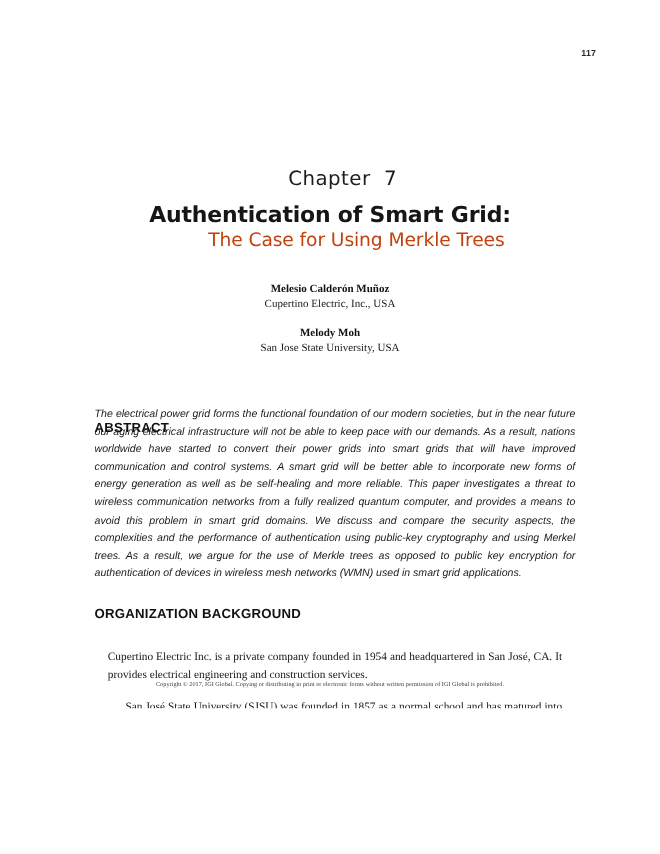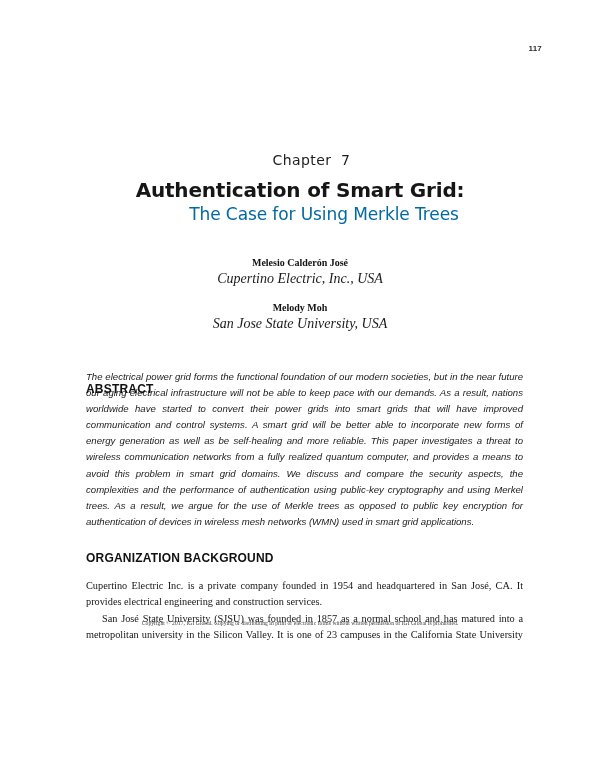--- a/index.html
+++ b/index.html
@@ -32,41 +32,41 @@
   
   .title-block {
     position: absolute;
     top: 152px;
     left: 0;
     right: 0;
     text-align: center;
   }
   .chapter-label {
     font-family: "DejaVu Sans", sans-serif;
-    font-size: 14px;
+    font-size: 18px;
     font-weight: 400;
     color: #1d1d1d;
     letter-spacing: 0.4px;
     white-space: pre;
     margin-left: 23px;
   }
   .chapter-title {
     font-family: "DejaVu Sans", sans-serif;
     font-size: 20px;
     font-weight: 700;
     color: #161616;
     margin-top: 10px;
     letter-spacing: -0.2px;
     white-space: nowrap;
   }
   .chapter-subtitle {
     font-family: "DejaVu Sans", sans-serif;
     font-size: 17px;
     font-weight: 400;
-    color: #0369a1;
+    color: #c2410c;
     margin-top: 2px;
     letter-spacing: -0.1px;
     white-space: nowrap;
     padding-left: 48px;
   }
 
   
   .authors {
     position: absolute;
     top: 256px;
@@ -78,22 +78,21 @@
   .author-group:last-child { margin-bottom: 0; }
   .author-name {
     font-family: "Liberation Serif", serif;
     font-weight: 700;
     font-size: 10px;
     color: #121212;
     line-height: 1.35;
   }
   .author-affil {
     font-family: "Liberation Serif", serif;
-    font-style: italic;
-    font-size: 14px;
+    font-size: 10px;
     color: #1a1a1a;
     line-height: 1.35;
   }
 
   
   .section-heading {
     position: absolute;
     left: 86px;
     font-family: "Liberation Sans", sans-serif;
     font-size: 12px;
@@ -124,21 +123,21 @@
     position: absolute;
     top: 578px;
     left: 86px;
     width: 437px;
     font-family: "Liberation Serif", serif;
     font-size: 10.3px;
     line-height: 16.4px;
     text-align: justify;
     color: #151515;
   }
-  .body-text p { margin: 0; }
+  .body-text p { margin: 12px; }
   .body-text p.indented { text-indent: 16px; }
 
   
   .doi {
     position: absolute;
     top: 686px;
     left: 86px;
     font-family: Liberation Serif, serif;
     font-size: 7.6px;
     color: #2a2a2a;
@@ -167,21 +166,21 @@
   <div class="folio">117</div>
 
   <div class="title-block">
     <div class="chapter-label">Chapter  7</div>
     <div class="chapter-title">Authentication of Smart Grid:</div>
     <div class="chapter-subtitle">The Case for Using Merkle Trees</div>
   </div>
 
   <div class="authors">
     <div class="author-group">
-      <div class="author-name">Melesio Calderón José</div>
+      <div class="author-name">Melesio Calderón Muñoz</div>
       <div class="author-affil">Cupertino Electric, Inc., USA</div>
     </div>
     <div class="author-group">
       <div class="author-name">Melody Moh</div>
       <div class="author-affil">San Jose State University, USA</div>
     </div>
   </div>
 
   <div class="section-heading" id="abstract-heading">ABSTRACT</div>
   <div class="abstract-body">The electrical power grid forms the functional foundation of our modern societies, but in the near future our aging electrical infrastructure will not be able to keep pace with our demands. As a result, nations worldwide have started to convert their power grids into smart grids that will have improved communication and control systems. A smart grid will be better able to incorporate new forms of energy generation as well as be self-healing and more reliable. This paper investigates a threat to wireless communication networks from a fully realized quantum computer, and provides a means to avoid this problem in smart grid domains. We discuss and compare the security aspects, the complexities and the performance of authentication using public-key cryptography and using Merkel trees. As a result, we argue for the use of Merkle trees as opposed to public key encryption for authentication of devices in wireless mesh networks (WMN) used in smart grid applications.</div>

